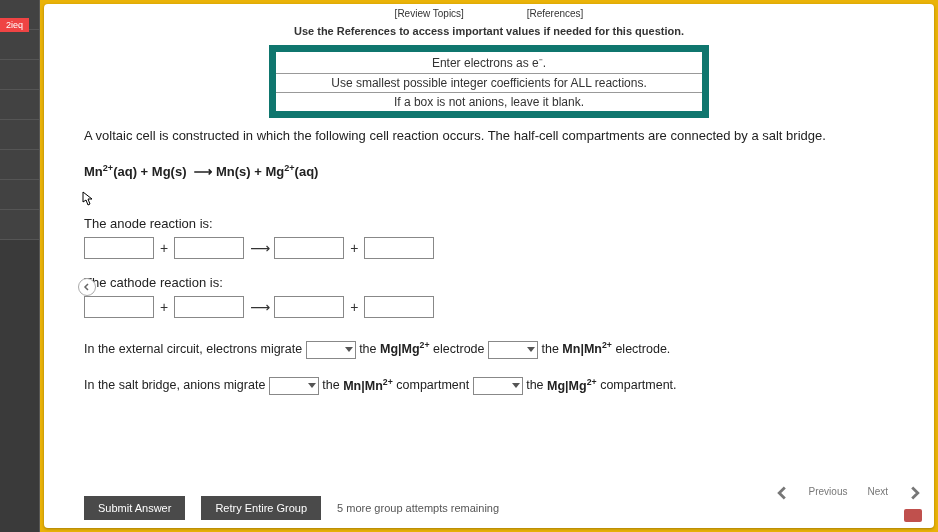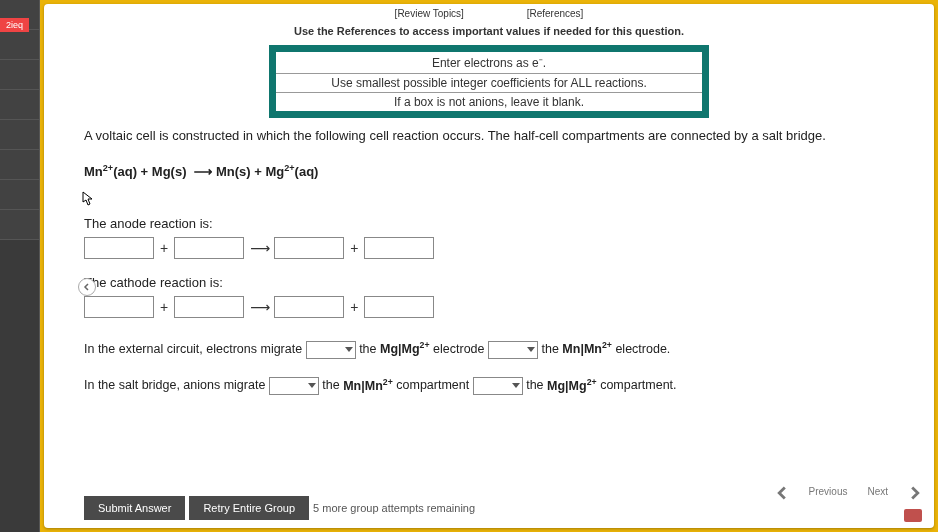--- a/index.html
+++ b/index.html
@@ -23,21 +23,21 @@
 .cursor{display:inline-block;width:10px;height:14px;position:relative}
 .cursor svg{position:absolute;top:0;left:-2px}
 .sub-label{margin:8px 0 6px}
 .rxn{display:flex;align-items:center;gap:6px;margin-bottom:16px}
 .box{width:70px;height:22px;border:1px solid #888;background:#fff}
 .plus,.arrow{font-size:14px;color:#333}
 .arrow{letter-spacing:-2px}
 .fill-line{margin-bottom:10px;font-size:12.5px;line-height:22px}
 .dd{display:inline-block;width:50px;height:18px;border:1px solid #888;background:#fff;vertical-align:middle;position:relative}
 .dd::after{content:"";position:absolute;right:2px;top:5px;width:0;height:0;border-left:4px solid transparent;border-right:4px solid transparent;border-top:5px solid #555}
-.footer{position:absolute;bottom:8px;left:0;right:0;display:flex;align-items:center;gap:4px;padding:0 40px}
+.footer{position:absolute;bottom:8px;left:0;right:0;display:flex;align-items:center;gap:16px;padding:0 40px}
 .btn{background:#4a4a4a;color:#fff;font-size:11px;padding:6px 14px;border:none;cursor:pointer}
 .attempts{font-size:11px;color:#555}
 .nav{position:absolute;bottom:28px;right:12px;display:flex;gap:20px;font-size:10px;color:#777}
 .chev{width:14px;height:14px}
 .badge{position:absolute;bottom:6px;right:12px;background:#c0504d;color:#fff;font-size:8px;padding:2px 8px;border-radius:2px}
 .circ{position:absolute;left:38px;top:278px;width:18px;height:18px;border:1px solid #aaa;border-radius:50%;background:#fff;display:flex;align-items:center;justify-content:center}
 .circ svg{width:10px;height:10px}
 .side-ico{position:absolute;right:6px;top:6px;width:16px;height:16px;border-radius:50%;background:#4a7;display:flex;align-items:center;justify-content:center}
 .side-ico2{top:30px;background:#7a8}
 </style>

